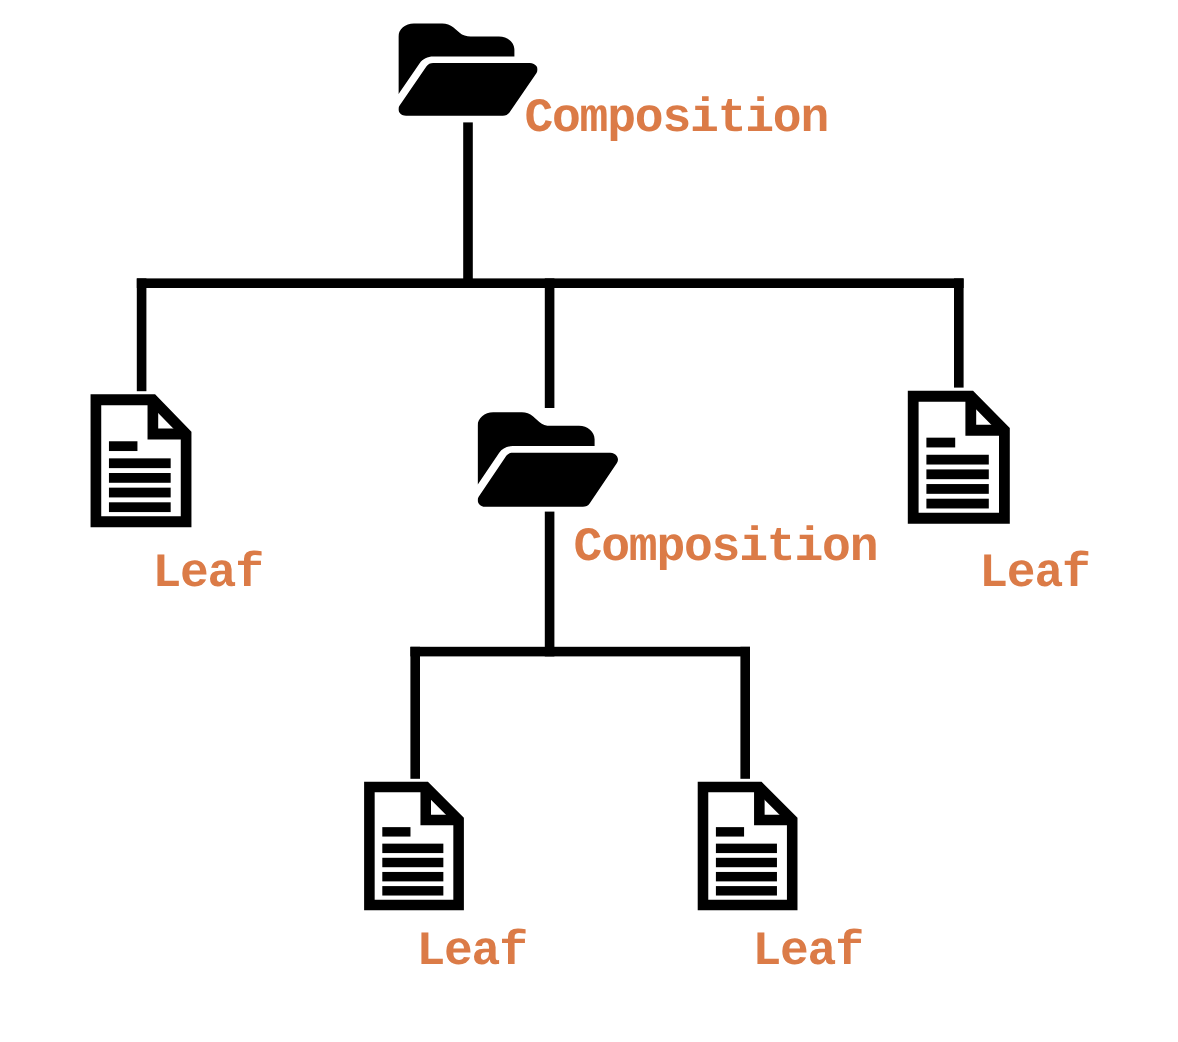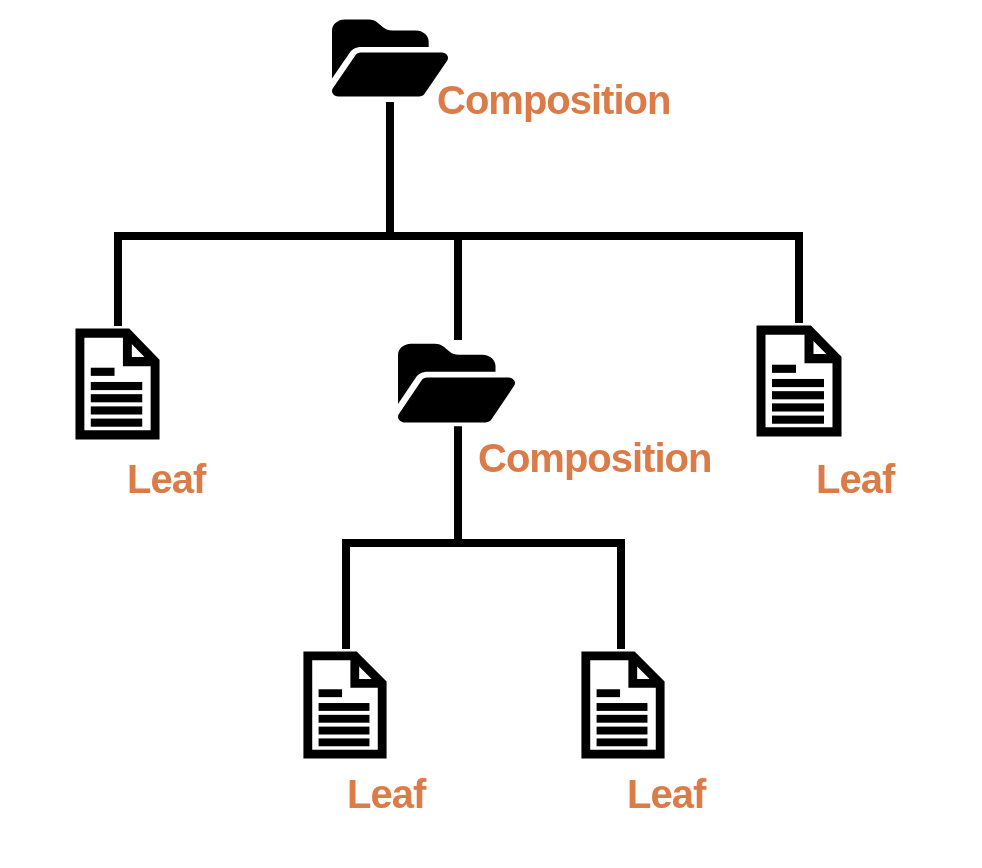--- a/index.html
+++ b/index.html
@@ -9,21 +9,21 @@
     --bg-color: #FFFFFF;
   }
   * { margin: 0; padding: 0; box-sizing: border-box; }
   html, body { background: var(--bg-color); }
   .canvas {
     position: relative;
     width: 982px;
     height: 868px;
     background: var(--bg-color);
     overflow: hidden;
-    font-family: Liberation Sans, sans-serif;
+    font-family: Liberation Mono, monospace;
   }
   .connector {
     position: absolute;
     background: var(--shape-color);
   }
   .node-icon {
     position: absolute;
     display: block;
   }
   .node-label {

